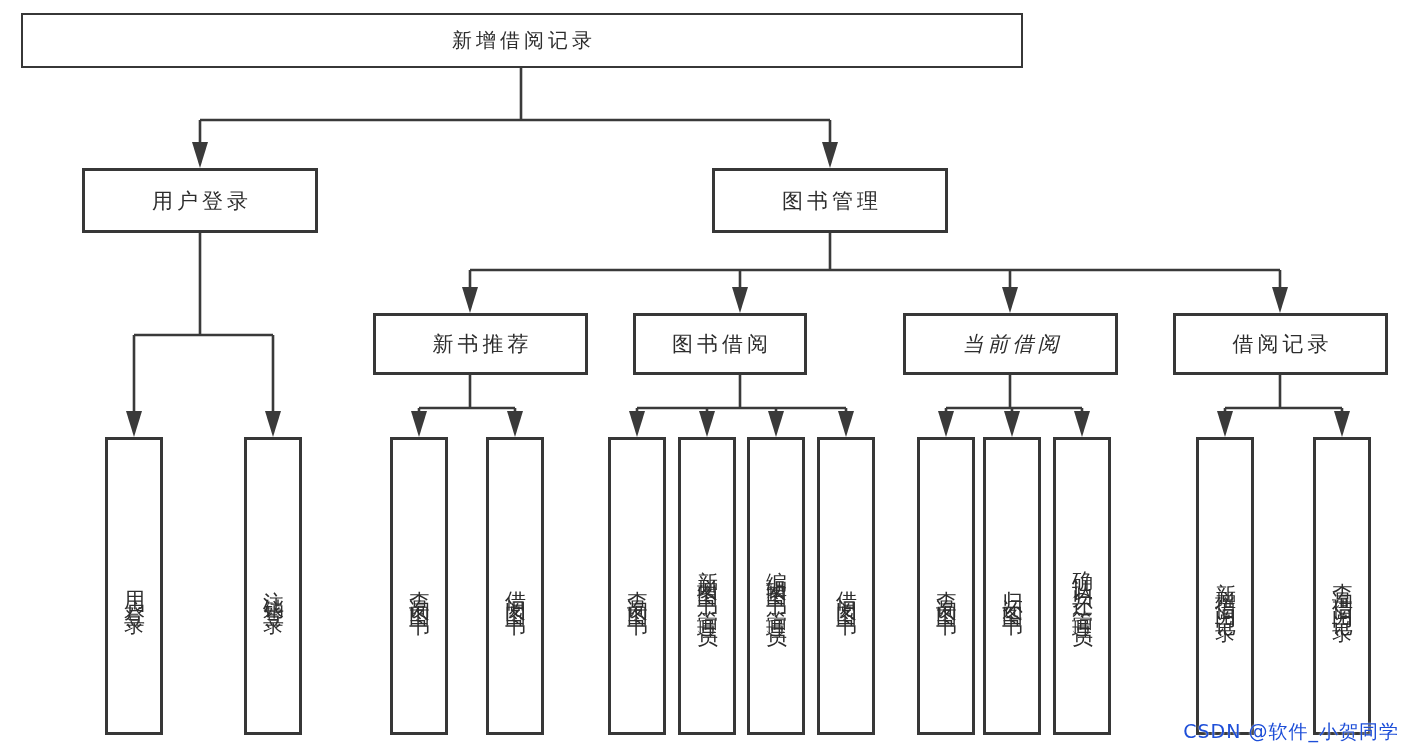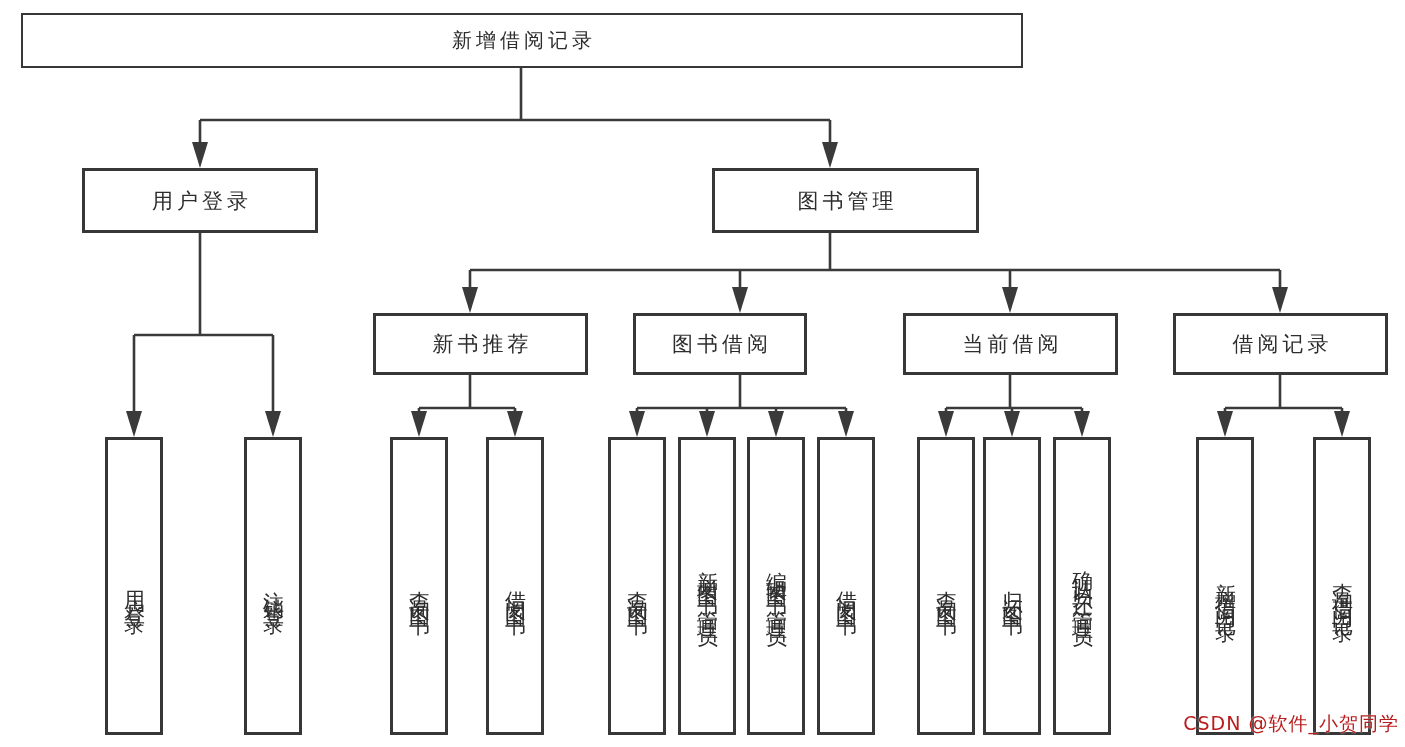--- a/index.html
+++ b/index.html
@@ -48,23 +48,23 @@
     writing-mode: vertical-rl;
     text-orientation: mixed;
     font-size: 21px;
     line-height: 1.1;
     letter-spacing: 8px;
     padding-top: 8px; 
   }
   .watermark {
     position: absolute;
     right: 6px;
-    bottom: 10px;
+    bottom: 2px;
     font-size: 19px;
-    color: #b91c1c;
+    color: #1d4ed8;
     letter-spacing: 1px;
     text-shadow: 0 0 2px #ffffff;
     white-space: nowrap;
   }
 </style>
 </head>
 <body>
 
 <div class="canvas">
 
@@ -118,31 +118,31 @@
     </g>
   </svg>
 
   <div class="box hbox root" style="left:21px; top:13px; width:1002px; height:55px;">
     <span>新增借阅记录</span>
   </div>
 
   <div class="box hbox" style="left:82px; top:168px; width:236px; height:65px;">
     <span>用户登录</span>
   </div>
-  <div class="box hbox" style="left:712px; top:168px; width:267px; height:65px;">
+  <div class="box hbox" style="left:712px; top:168px; width:236px; height:65px;">
     <span>图书管理</span>
   </div>
 
   <div class="box hbox" style="left:373px; top:313px; width:215px; height:62px;">
     <span>新书推荐</span>
   </div>
   <div class="box hbox" style="left:633px; top:313px; width:174px; height:62px;">
     <span>图书借阅</span>
   </div>
-  <div class="box hbox" style="left:903px; top:313px; width:215px; height:62px;">
+  <div class="box hbox" style="left:903px; top:313px; width:215px; height:62px;font-style:italic;">
     <span>当前借阅</span>
   </div>
   <div class="box hbox" style="left:1173px; top:313px; width:215px; height:62px;">
     <span>借阅记录</span>
   </div>
 
   <div class="box vbox" style="left:105px; top:437px; width:58px; height:298px;">
     <span>用户登录</span>
   </div>
   <div class="box vbox" style="left:244px; top:437px; width:58px; height:298px;">

